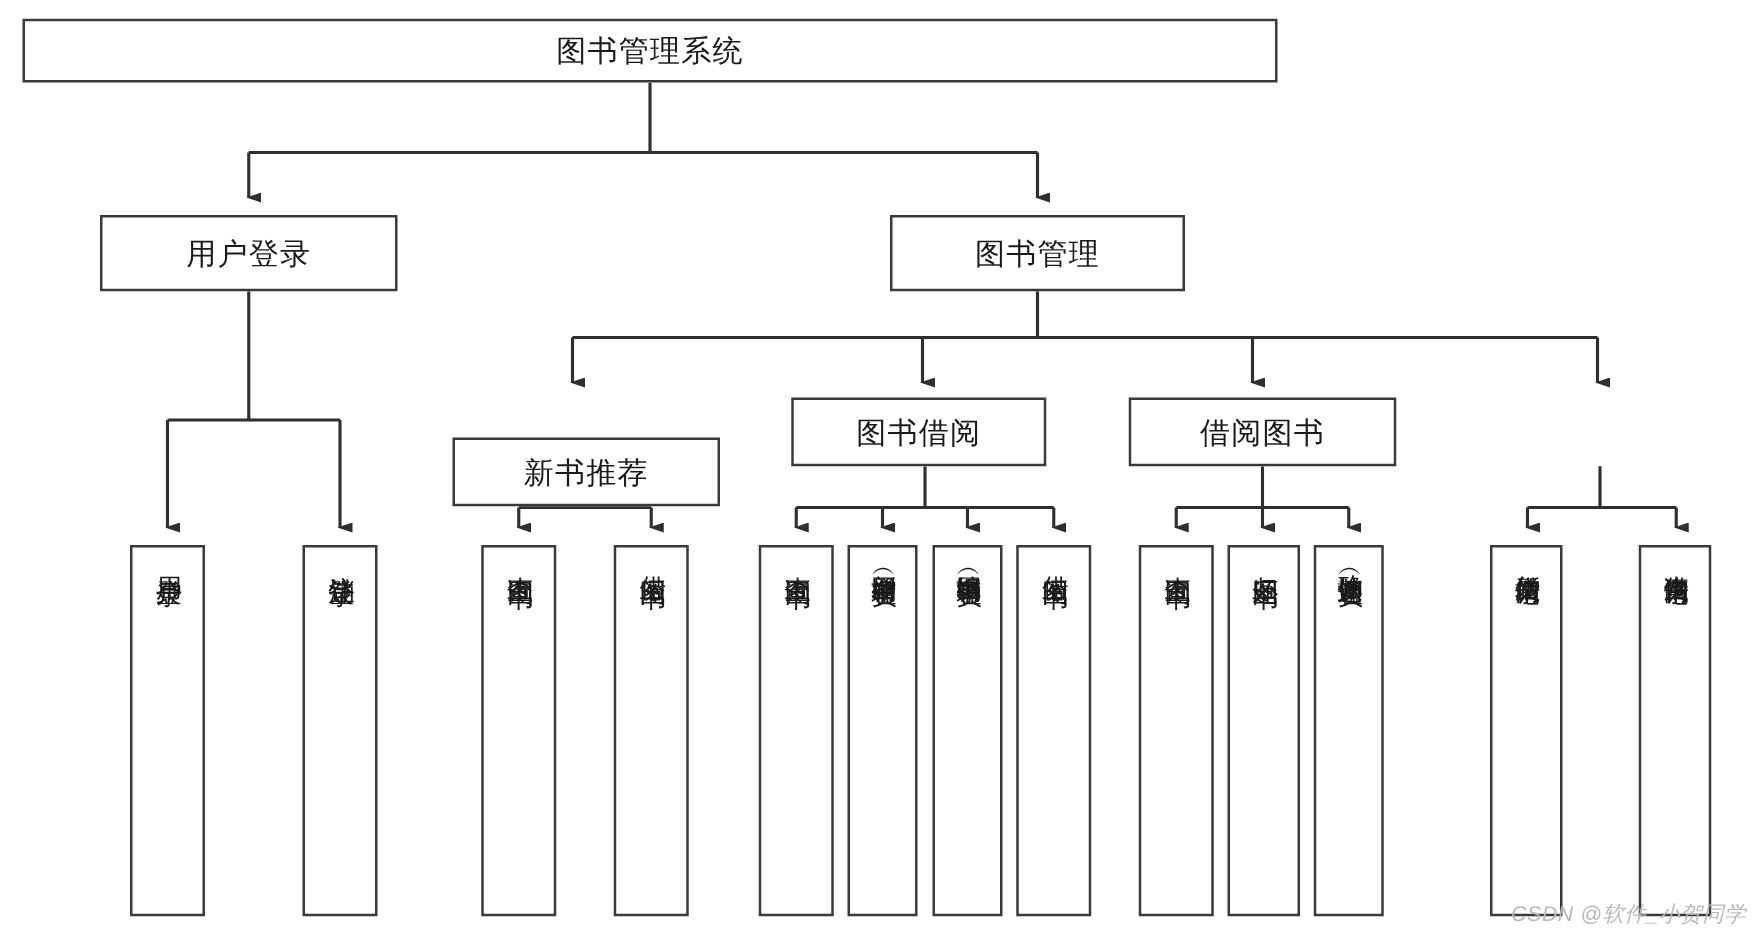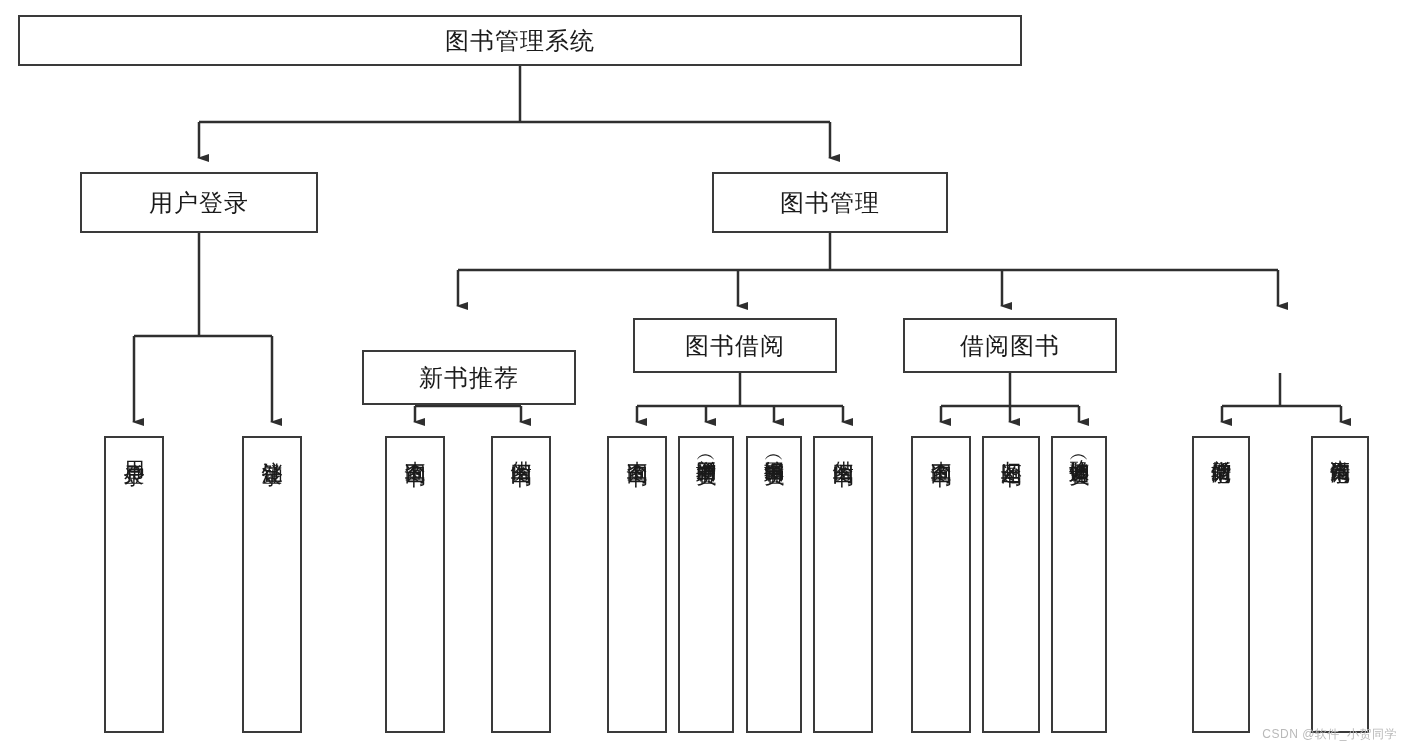--- a/index.html
+++ b/index.html
@@ -52,24 +52,25 @@
     color: #1a1a1a;
   }
   .vlabel.tall {
     font-size: 20px;
     letter-spacing: 1px;
   }
   .watermark {
     position: absolute;
     right: 8px;
     bottom: 4px;
-    font-size: 12px;
+    font-size: 17px;
     color: #b9b9b9;
     letter-spacing: 0.5px;
     white-space: nowrap;
+    font-style: italic;
   }
 </style>
 </head>
 <body>
 
 <div id="canvas">
 
   <svg class="links" viewBox="0 0 1405 747">
     <defs>
       <marker id="arrow" markerWidth="10" markerHeight="12" refX="4" refY="10" orient="auto" markerUnits="userSpaceOnUse">

